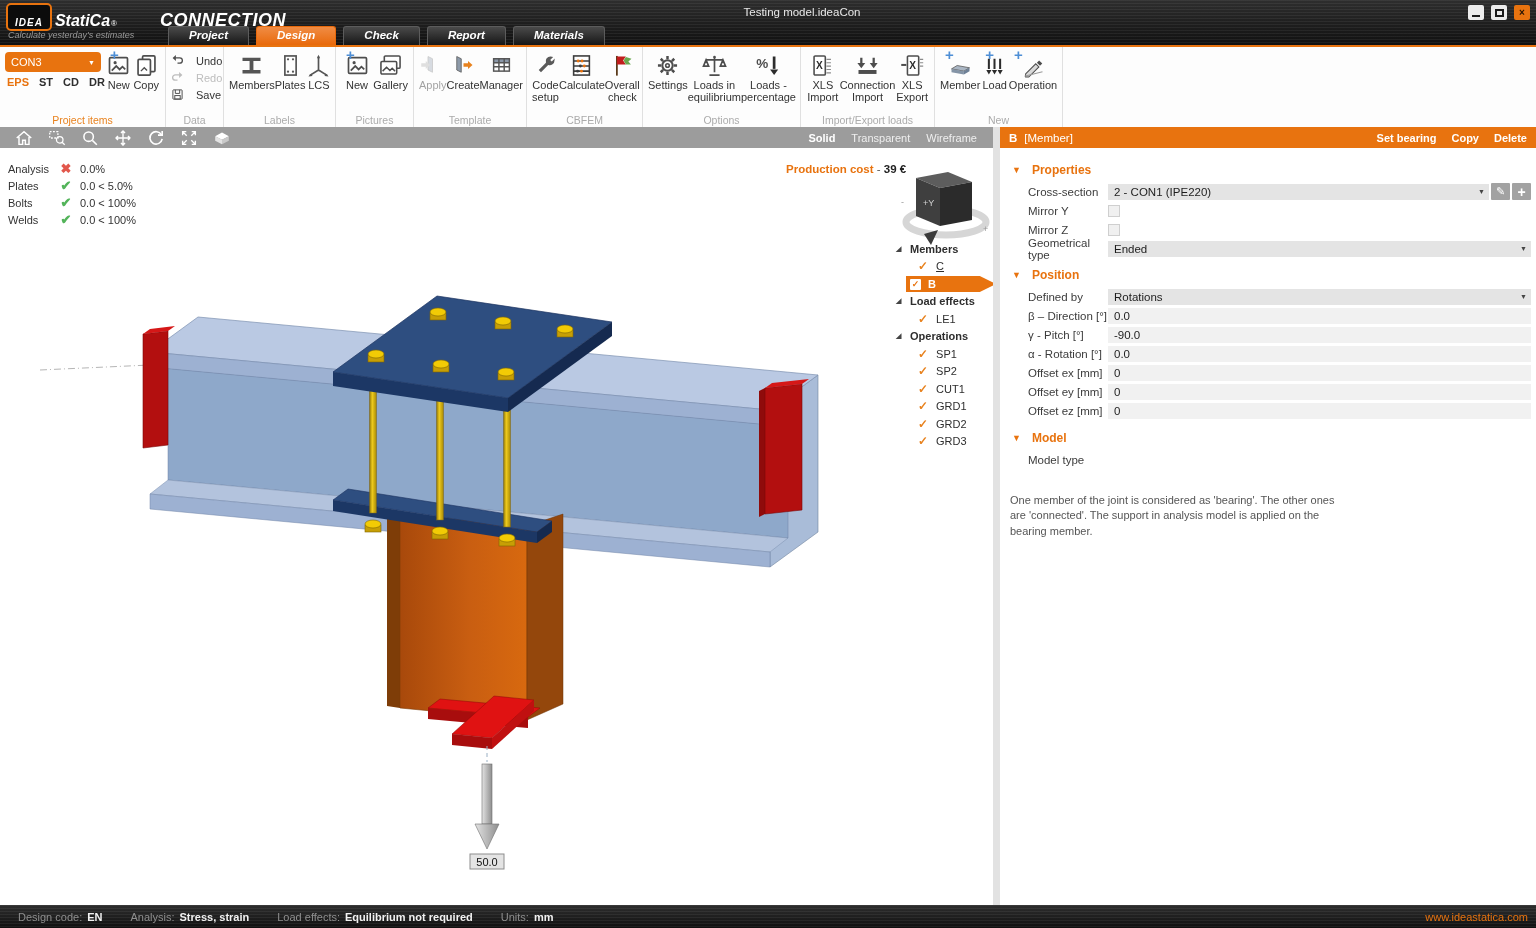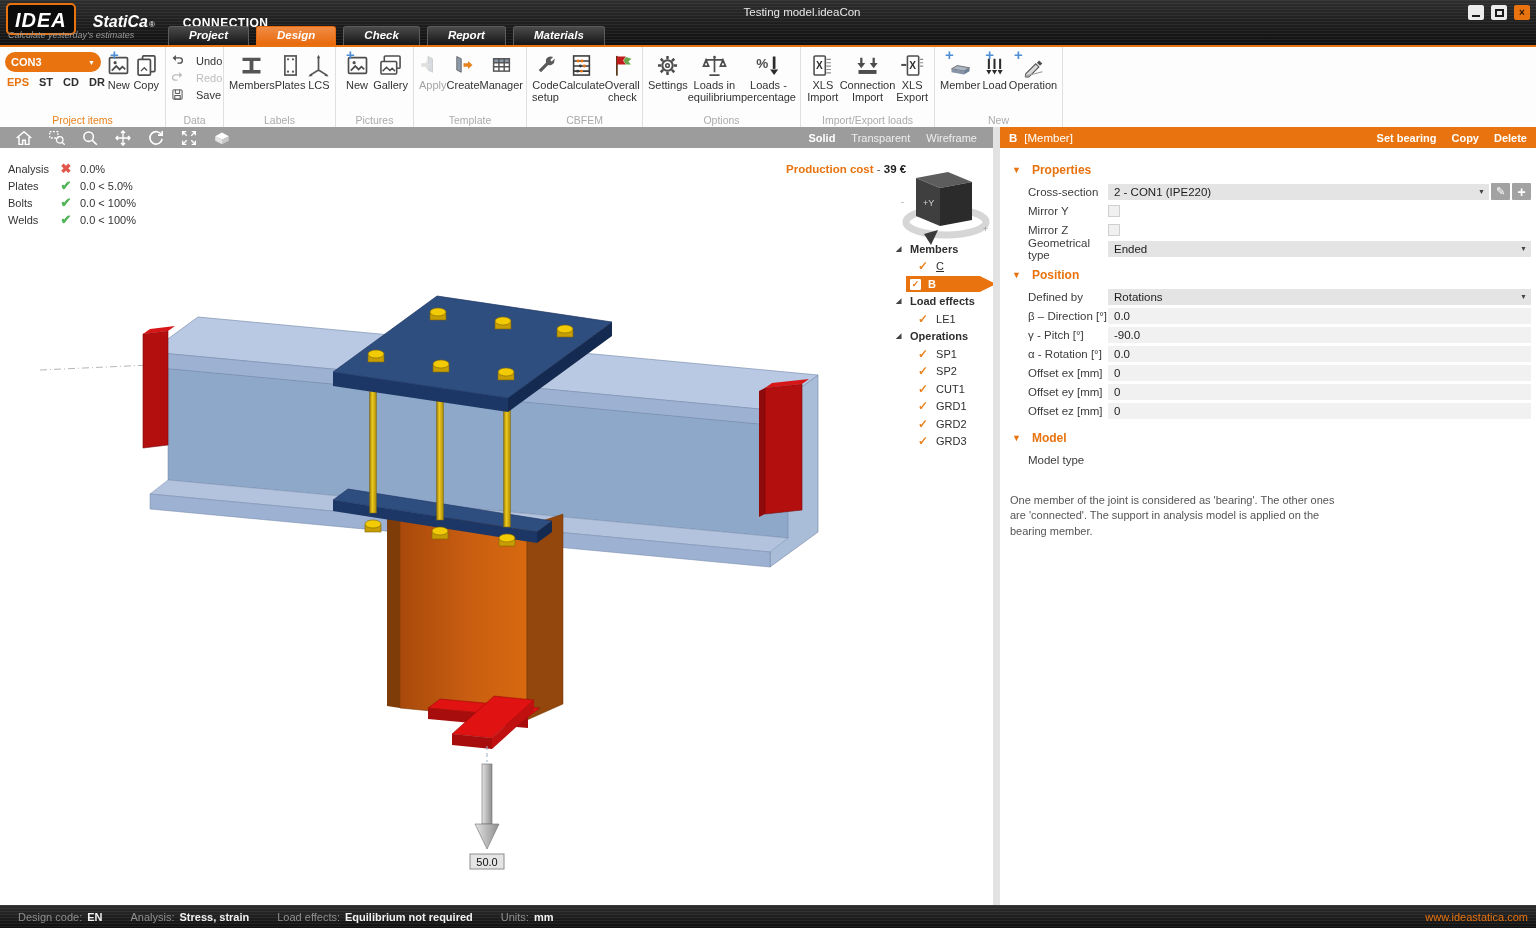--- a/index.html
+++ b/index.html
@@ -2,24 +2,24 @@
 <html><head>
 <meta charset="utf-8">
 <style>
 *{box-sizing:border-box;margin:0;padding:0}
 html,body{width:1536px;height:928px}
 body{font-family:"Liberation Sans",sans-serif;font-size:12px;overflow:hidden;background:#fff;color:#333}
 .metal{background:repeating-linear-gradient(180deg,rgba(255,255,255,.06) 0 1px,rgba(0,0,0,0) 1px 3px),linear-gradient(180deg,#2e2e2e,#101010)}
 
 .header{position:relative;height:45px}
 .logo-row{position:absolute;left:6px;top:3px;display:flex;align-items:baseline;color:#fff}
-.logo-idea{background:#0c0c0c;border:2px solid #E8730F;border-radius:5px;color:#fff;font-weight:bold;font-style:italic;padding:4px 7px 1px;font-size:20px;letter-spacing:1px}
-.logo-statica{font-weight:bold;font-style:italic;font-size:16px;margin-left:17px}
+.logo-idea{background:#0c0c0c;border:2px solid #E8730F;border-radius:5px;color:#fff;font-weight:bold;font-style:italic;padding:12px 7px 1px;font-size:10px;letter-spacing:1px}
+.logo-statica{font-weight:bold;font-style:italic;font-size:16px;margin-left:3px}
 .logo-reg{font-size:8px;vertical-align:super;margin-left:1px}
-.logo-app{font-weight:bold;font-size:12px;margin-left:28px;letter-spacing:.5px}
+.logo-app{font-weight:bold;font-style:italic;font-size:18px;margin-left:43px;letter-spacing:.5px}
 .tagline{position:absolute;left:8px;top:30px;font-size:9px;font-style:italic;color:#9a9a9a}
 .win-title{position:absolute;top:6px;left:0;right:0;text-align:center;color:#e8e8e8;font-size:11.5px;padding-left:68px}
 .win-btns{position:absolute;top:5px;right:6px;display:flex;gap:7px}
 .wbtn{width:16px;height:15px;background:#ECECEC;border-radius:2px;display:flex;align-items:center;justify-content:center;cursor:default}
 .wbtn.close{background:#E8730F}
 .g-min{width:8px;height:2px;background:#1b1b1b;margin-top:7px}
 .g-max{width:9px;height:8px;border:2px solid #1b1b1b}
 .g-x{font-size:10px;font-weight:bold;color:#241303;line-height:1}
 .tabs{position:absolute;left:168px;bottom:0;display:flex;gap:7px}
 .tab{height:19px;padding:2px 20px 0;background:linear-gradient(180deg,#4a4a4a,#161616);border:1px solid #5c5c5c;border-bottom:none;border-radius:3px 3px 0 0;color:#fff;font-weight:bold;font-style:italic;font-size:11.5px;white-space:nowrap}
@@ -28,21 +28,21 @@
 .ribbon{height:82px;background:#FDFDFD;border-top:2px solid #E8730F;display:flex}
 .rgroup{position:relative;border-right:1px solid #E0E0E0;padding:3px 5px 13px;display:flex;align-items:flex-start}
 .glabel{position:absolute;bottom:1px;left:0;right:0;text-align:center;font-size:10.5px;color:#ABABAB;white-space:nowrap}
 .glabel.accent{color:#E8821E}
 .rbtn{display:flex;flex-direction:column;align-items:center;width:52px;font-size:11px;color:#333;text-align:center;line-height:1.1;padding-top:2px;position:relative}
 .rbtn.narrow{width:42px}.rbtn.wide{width:62px}
 .rbtn .ic{width:27px;height:27px;flex:none}
 .rbtn.dis{opacity:.45}
 .badge{position:absolute;left:5px;top:-3px;color:#4E8FD6;font-weight:900;font-size:15px;line-height:1}
 .pi{display:flex;flex-direction:column;gap:4px;width:96px;padding-top:2px;margin-right:4px}
-.combo{height:20px;background:#E8730F;color:#fff;font-size:11px;font-weight:bold;display:flex;align-items:center;padding:0 6px;border-radius:10px}
+.combo{height:20px;background:#E8730F;color:#fff;font-size:11px;font-weight:normal;display:flex;align-items:center;padding:0 6px;border-radius:4px}
 .combo .ccaret{margin-left:auto;font-size:7px}
 .modes{display:flex;gap:10px;font-size:11px;font-weight:bold;color:#2e2e2e;padding-left:2px}
 .modes .on{color:#E8730F}
 .data-col{display:flex;flex-direction:column;gap:4px;padding-top:4px;width:48px}
 .mini{display:flex;gap:12px;align-items:center;font-size:11px;color:#333;height:13px}
 .mini.dis{color:#BDBDBD}
 .mini .ic{width:13px;height:13px;flex:none}
 
 .main{display:flex;height:778px}
 .vp-col{width:993px;display:flex;flex-direction:column}

